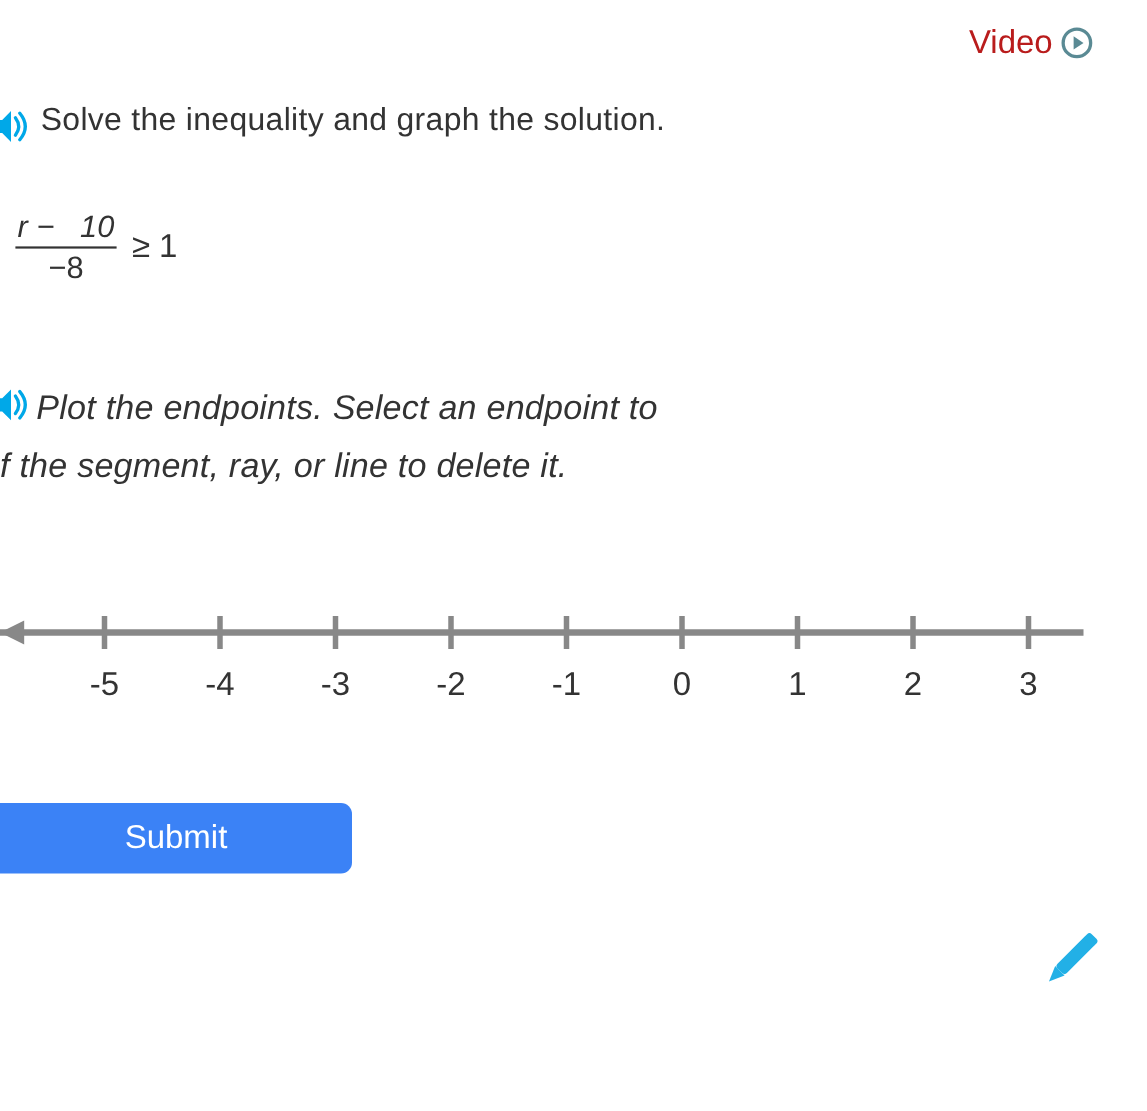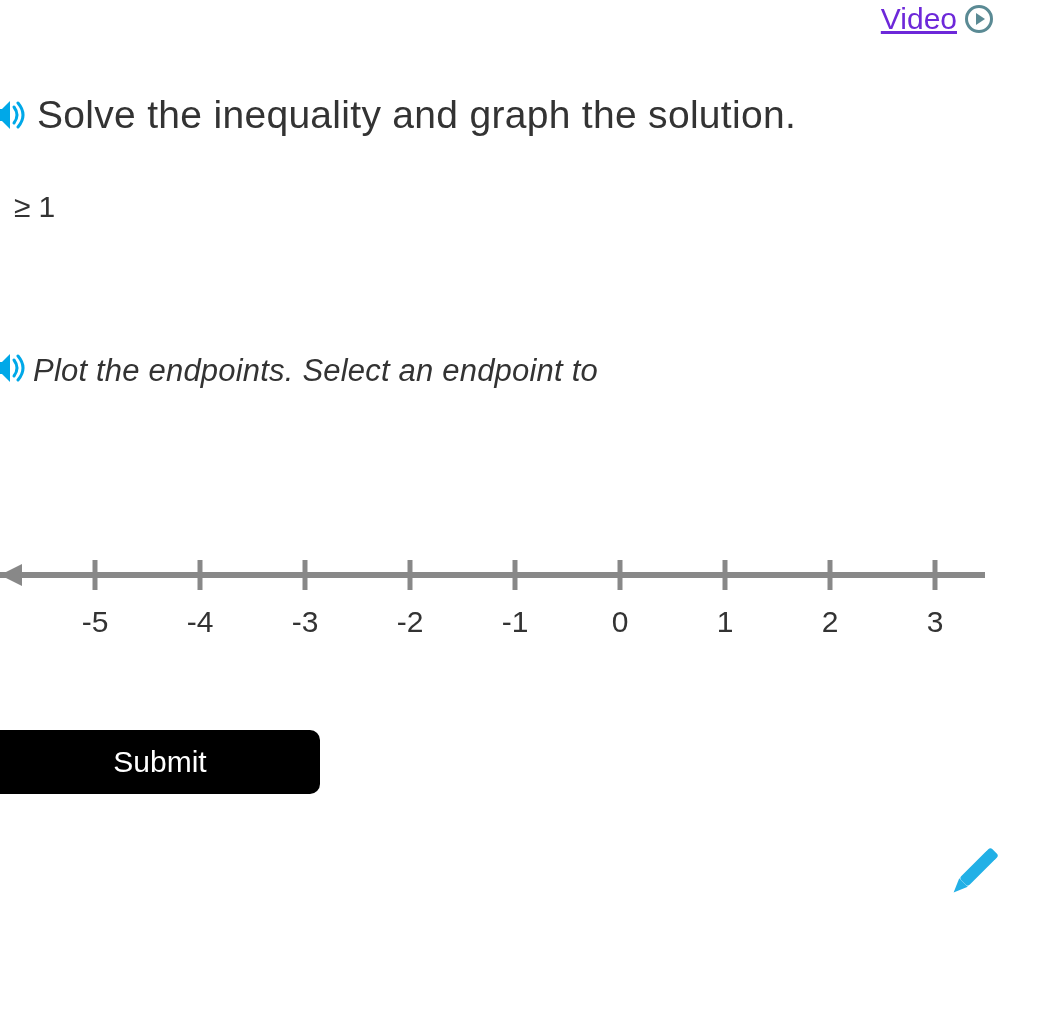--- a/index.html
+++ b/index.html
@@ -10,29 +10,28 @@
     body {
       font-family: Verdana, Geneva, sans-serif;
       background: #fff;
       width: 1043px;
       height: 1010px;
       position: relative;
       overflow: hidden;
     }
     .video-link {
       position: absolute;
-      top: 2px;
+      top: 22px;
       right: 50px;
-      color: #6d28d9;
+      color: #b91c1c;
       font-size: 30px;
       display: flex;
       align-items: center;
       gap: 8px;
       cursor: pointer;
-      text-decoration: underline;
     }
     .video-icon-circle {
       width: 28px;
       height: 28px;
       border: 3px solid #5a8a94;
       border-radius: 50%;
       display: flex;
       align-items: center;
       justify-content: center;
     }
@@ -53,21 +52,21 @@
     .speaker-row-1 {
       top: 95px;
     }
     .speaker-row-2 {
       top: 348px;
     }
     .question-text {
       position: absolute;
       top: 93px;
       left: 37px;
-      font-size: 39px;
+      font-size: 29px;
       color: #333;
       letter-spacing: 0.3px;
     }
     .inequality {
       position: absolute;
       top: 190px;
       left: 14px;
       font-size: 30px;
       color: #333;
       display: flex;
@@ -135,21 +134,21 @@
     .number-line-svg {
       width: 100%;
       height: 100%;
     }
     .submit-btn {
       position: absolute;
       top: 730px;
       left: 0;
       width: 320px;
       height: 64px;
-      background: #000000;
+      background: #3b82f6;
       color: #fff;
       font-size: 30px;
       border: none;
       border-top-right-radius: 10px;
       border-bottom-right-radius: 10px;
       cursor: pointer;
       text-align: center;
       font-family: Verdana, Geneva, sans-serif;
     }
     .pencil-icon {
@@ -171,32 +170,43 @@
 
 <svg class="speaker-icon speaker-row-1" viewBox="0 0 36 40">
   <path d="M 6 14 L 12 14 L 20 6 L 20 34 L 12 26 L 6 26 Z" fill="#00a8e8"></path>
   <path d="M 24 12 Q 30 20 24 28" stroke="#00a8e8" stroke-width="3" fill="none" stroke-linecap="round"></path>
   <path d="M 28 8 Q 38 20 28 32" stroke="#00a8e8" stroke-width="3" fill="none" stroke-linecap="round"></path>
 </svg>
 
 <div class="question-text">Solve the inequality and graph the solution.</div>
 
 <div class="inequality">
+  <span class="fraction">
+    <span class="fraction-top">
+      <span class="var">r</span>
+      <span>−</span>
+      <span>&nbsp;</span>
+      <span>10</span>
+    </span>
+    <span class="fraction-line"></span>
+    <span class="fraction-bottom">−8</span>
+  </span>
   <span class="geq">≥</span>
   <span class="one">1</span>
 </div>
 
 <svg class="speaker-icon speaker-row-2" viewBox="0 0 36 40">
   <path d="M 6 14 L 12 14 L 20 6 L 20 34 L 12 26 L 6 26 Z" fill="#00a8e8"></path>
   <path d="M 24 12 Q 30 20 24 28" stroke="#00a8e8" stroke-width="3" fill="none" stroke-linecap="round"></path>
   <path d="M 28 8 Q 38 20 28 32" stroke="#00a8e8" stroke-width="3" fill="none" stroke-linecap="round"></path>
 </svg>
 
 <div class="instructions">
   <span class="instructions-line">Plot the endpoints. Select an endpoint to</span>
+  <span class="instructions-line l3">f the segment, ray, or line to delete it.</span>
 </div>
 
 <div class="number-line-container">
   <svg class="number-line-svg" viewBox="0 0 1005 120">
 
     <line x1="0" y1="35" x2="985" y2="35" stroke="#888" stroke-width="6"></line>
 
     <polygon points="0,35 22,24 22,46" fill="#888"></polygon>
 
     <g id="ticks-group">

